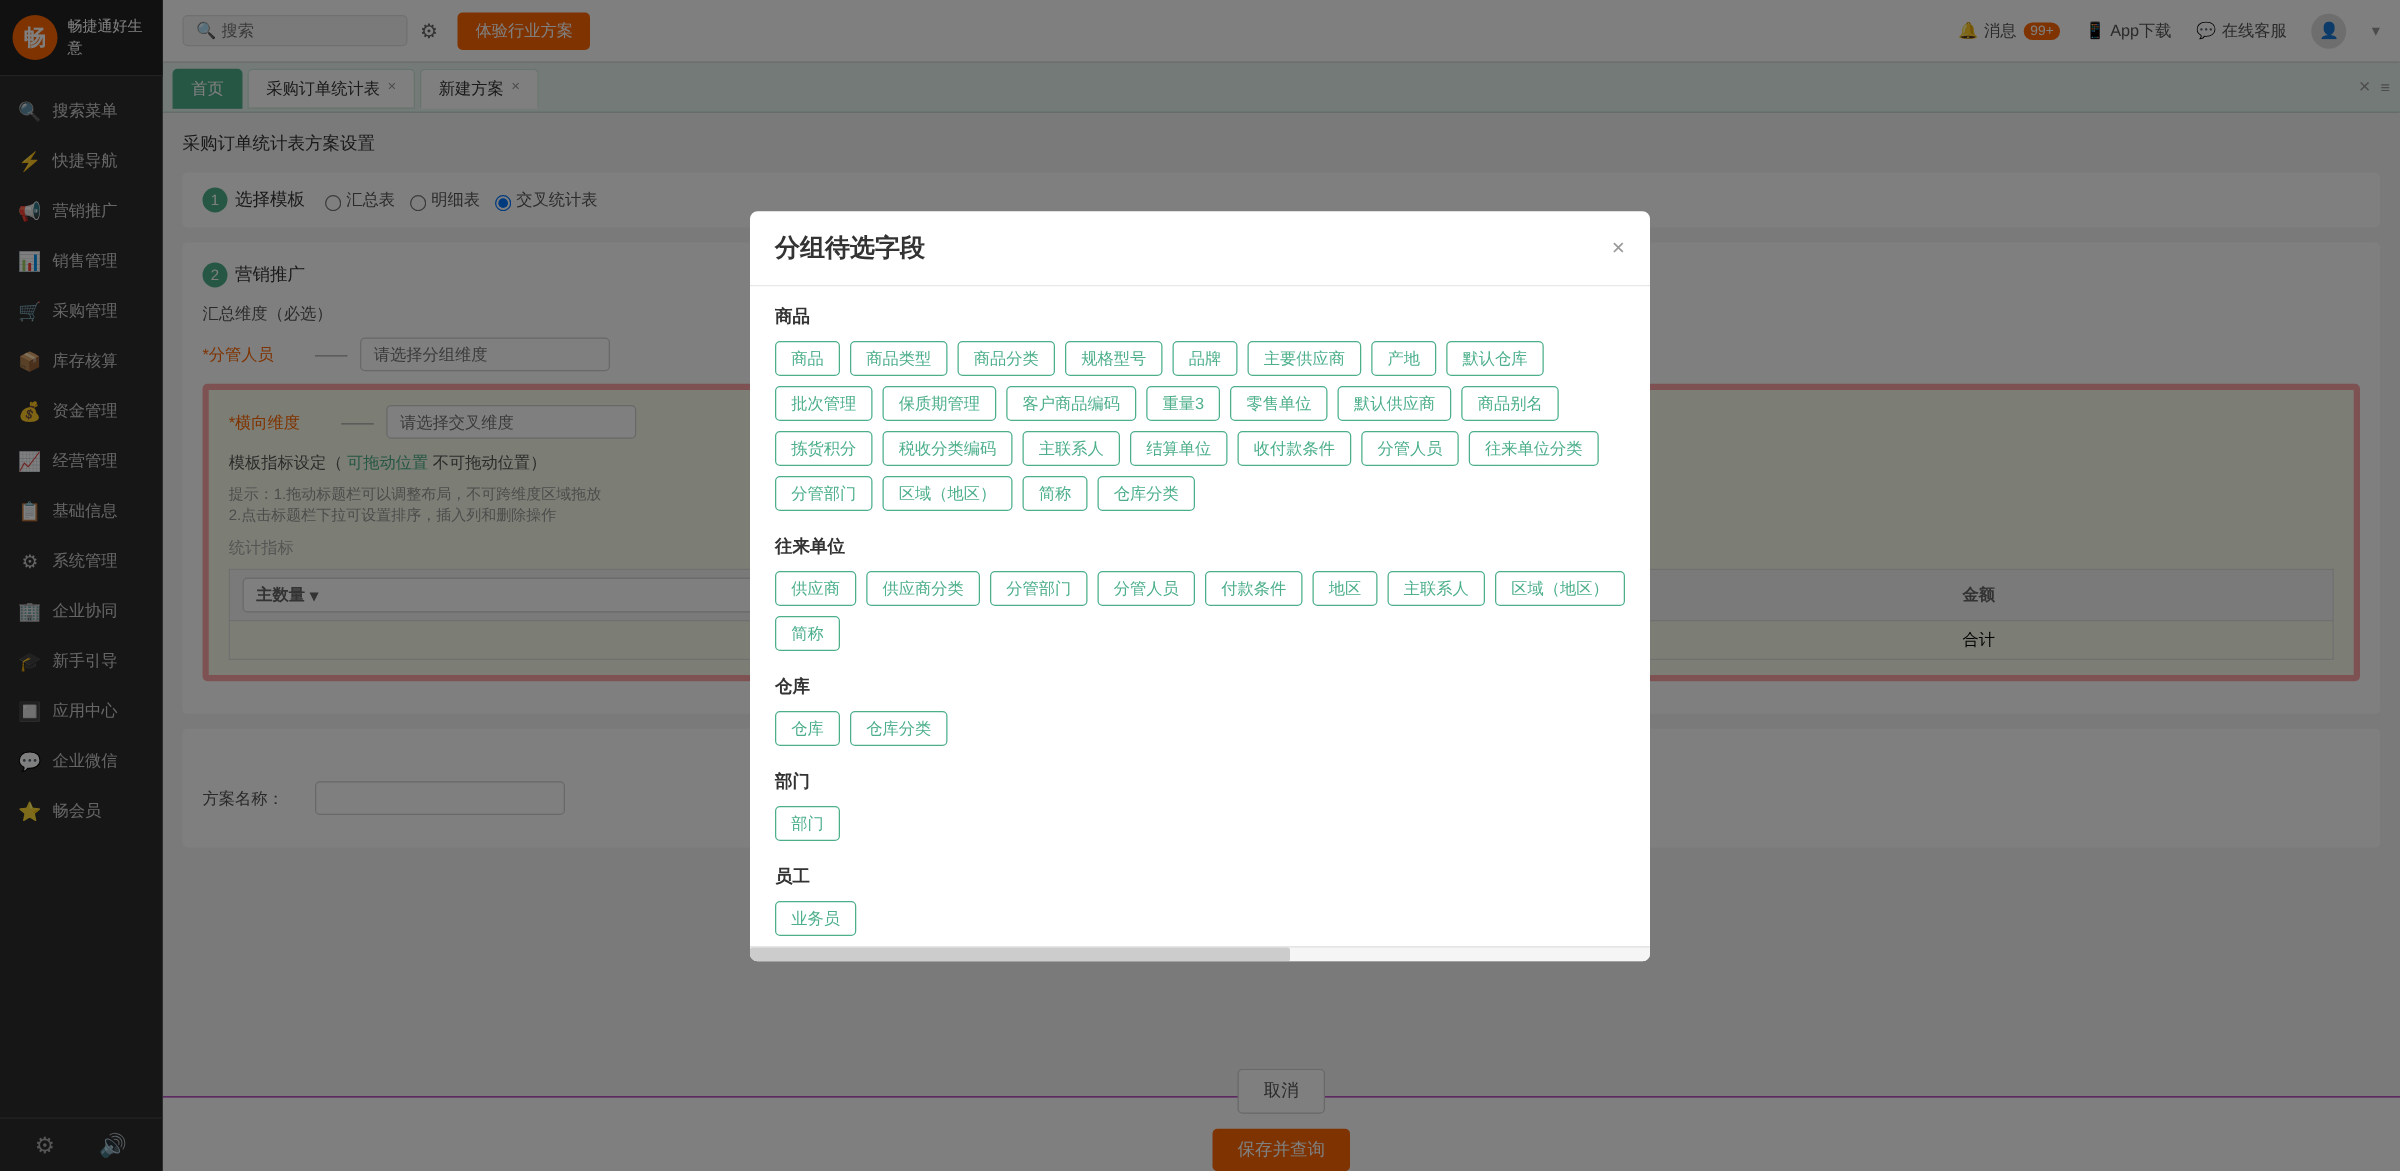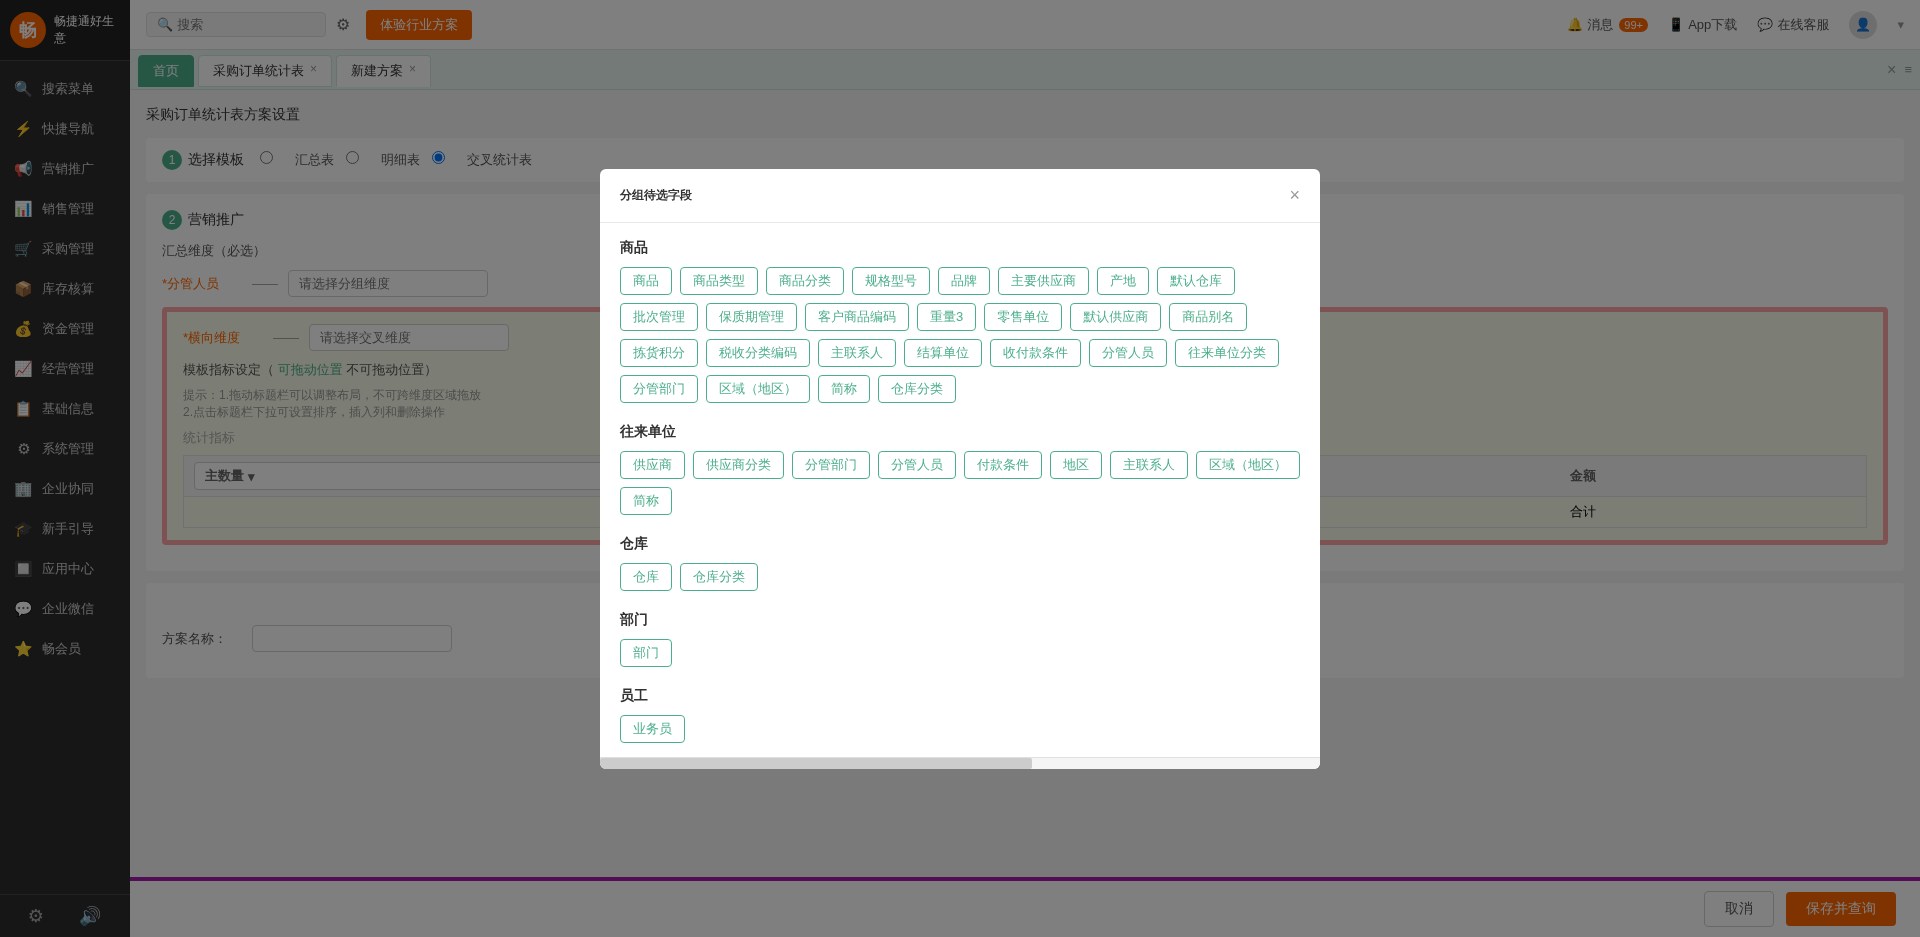--- a/index.html
+++ b/index.html
@@ -66,54 +66,54 @@
     .main-content {
       position: fixed; left: 130px; top: 90px; right: 0; bottom: 0; background: #f5f5f5; overflow: auto; padding: 16px;
     }
 
     
     .page-header { font-size: 14px; color: #333; margin-bottom: 14px; }
     .step-item { display: flex; align-items: center; gap: 6px; }
     .step-num { width: 20px; height: 20px; border-radius: 50%; background: #4caf8a; color: #fff; font-size: 12px; display: flex; align-items: center; justify-content: center; }
     .step-label { font-size: 14px; color: #333; }
     .step-radio-group { display: flex; align-items: center; gap: 12px; }
-    .step-radio { display: flex; align-items: flex-start; gap: 22px; font-size: 13px; color: #555; }
+    .step-radio { display: flex; align-items: flex-end; gap: 4px; font-size: 13px; color: #555; }
 
     
     .panel { background: #fff; border-radius: 4px; padding: 16px; margin-bottom: 12px; }
     .form-row { display: flex; align-items: center; margin-bottom: 10px; gap: 10px; }
     .form-label { font-size: 13px; color: #555; min-width: 80px; }
     .required { color: #f60; }
     .form-input { border: 1px solid #d0d0d0; border-radius: 4px; padding: 5px 10px; font-size: 13px; width: 200px; outline: none; color: #999; }
     .arrow { color: #999; }
 
     
     .bottom-toolbar {
-      position: fixed; bottom: 0; left: 130px; right: 0; height: 60px; background: #fff; border-top: 4px solid #a21caf;
-      display: flex; align-items: center; justify-content: flex-end; padding: 0 24px; gap: 12px; z-index: 9;
+      position: fixed; bottom: 0; left: 130px; right: 0; height: 60px; background: #fff; border-top: 1px solid #a21caf;
+      display: flex; align-items: center; justify-content: flex-end; padding: 0 24px; gap: 12px; z-index: 9; flex-direction: column;
     }
     .btn-cancel { border: 1px solid #d0d0d0; background: #fff; border-radius: 4px; padding: 8px 20px; cursor: pointer; font-size: 14px; color: #555; }
     .btn-primary { background: #f60; color: #fff; border: none; border-radius: 4px; padding: 8px 20px; cursor: pointer; font-size: 14px; }
 
     
     .overlay {
       position: fixed; left: 0; top: 0; right: 0; bottom: 0; background: rgba(0,0,0,0.5); z-index: 100;
       display: flex; align-items: center; justify-content: center;
     }
 
     
     .modal {
       background: #fff; border-radius: 6px; width: 720px; max-height: 600px; display: flex; flex-direction: column;
       position: relative; overflow: hidden;
     }
     .modal-header {
       padding: 16px 20px; border-bottom: 1px solid #e8e8e8; display: flex; align-items: center; justify-content: space-between;
       flex-shrink: 0;
     }
-    .modal-title { font-size: 12px; color: #333; font-weight: bold; }
+    .modal-title { font-size: 20px; color: #333; font-weight: bold; }
     .modal-close { cursor: pointer; font-size: 18px; color: #999; }
     .modal-body { flex: 1; overflow-y: auto; padding: 16px 20px; }
 
     
     .field-section { margin-bottom: 20px; }
     .field-section-title { font-size: 14px; color: #333; font-weight: bold; margin-bottom: 10px; }
     .field-grid { display: flex; flex-wrap: wrap; gap: 8px; }
     .field-tag {
       border: 1px solid #4caf8a; color: #4caf8a; border-radius: 4px; padding: 4px 12px;
       font-size: 13px; cursor: pointer; background: #fff; white-space: nowrap;

